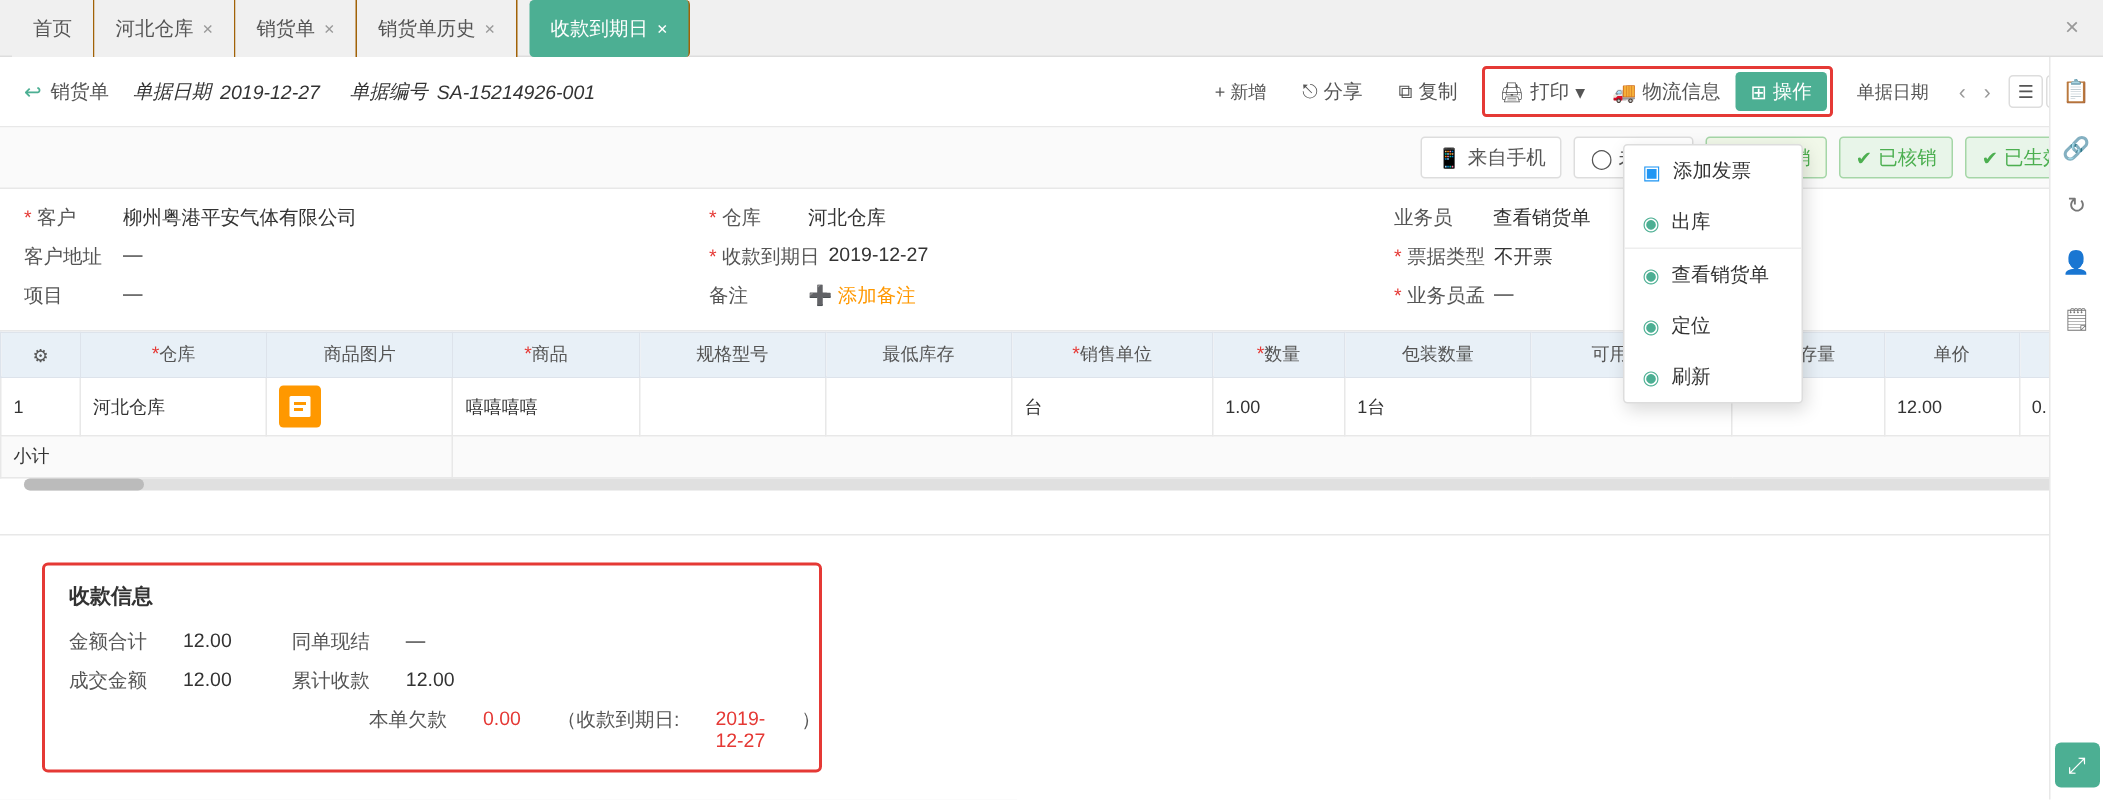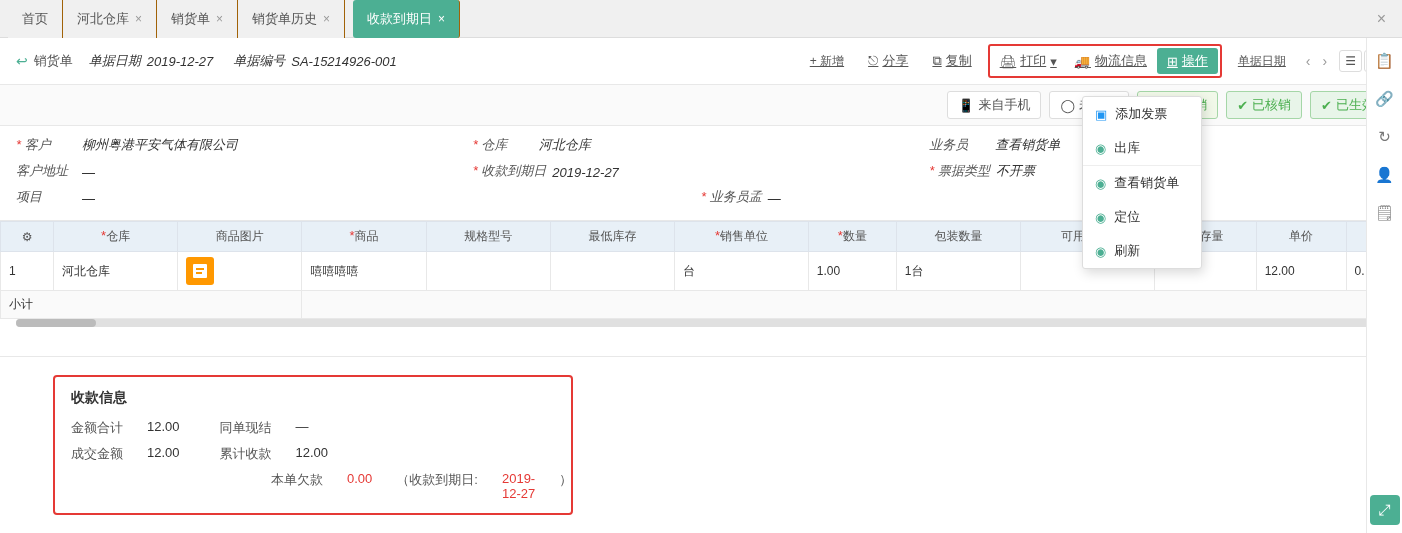--- a/index.html
+++ b/index.html
@@ -38,21 +38,20 @@
     }
     .doc-title { display: flex; align-items: center; gap: 6px; font-size: 13px; color: #555; }
     .doc-title-icon { color: #4CAF93; font-size: 14px; }
     .doc-info { display: flex; align-items: center; gap: 20px; margin-left: 16px; font-size: 13px; }
     .doc-info-item { display: flex; align-items: center; gap: 6px; font-style: italic; }
     .doc-actions { margin-left: auto; display: flex; align-items: center; gap: 8px; }
     .action-btn {
       display: flex; align-items: center; gap: 4px; padding: 4px 8px; cursor: pointer;
       font-size: 12px; color: #555; border: none; background: none;
       border-radius: 3px;
-      text-decoration: underline;
     }
     .action-btn.active-op {
       background: #4CAF93; color: #fff; border-radius: 3px; padding: 4px 10px;
     }
     .status-sold { background: #e8f5e9; color: #4CAF50; border: 1px solid #a5d6a7; }
     .status-effect { background: #e8f5e9; color: #4CAF50; border: 1px solid #a5d6a7; }
     .nav-arrows { display: flex; gap: 4px; }
     .nav-arrow { cursor: pointer; color: #999; font-size: 14px; padding: 2px 4px; }
     .view-icons { display: flex; gap: 2px; }
     .view-icon { cursor: pointer; color: #555; padding: 3px 5px; border: 1px solid #ddd; border-radius: 3px; font-size: 12px; }
@@ -68,21 +67,21 @@
     }
     .sub-btn.green-check { color: #4CAF50; border-color: #a5d6a7; background: #f1f8e9; }
     .sub-btn.status-sold { background: #e8f5e9; color: #4CAF50; border: 1px solid #a5d6a7; }
     .sub-btn.status-effect { background: #e8f5e9; color: #4CAF50; border: 1px solid #a5d6a7; }
 
     
     .form-section {
       padding: 10px 16px 6px; border-bottom: 1px solid #e8e8e8; background: #fff;
     }
     .form-row { display: flex; align-items: center; margin-bottom: 8px; gap: 0; }
-    .form-field { display: flex; align-items: flex-end; flex: 1; gap: 6px; font-style: italic; }
+    .form-field { display: flex; align-items: flex-start; flex: 1; gap: 6px; }
     .form-label { color: #555; white-space: nowrap; min-width: 60px; }
     .form-label.required::before { content: '* '; color: #e53935; }
     .form-value { color: #333; }
     .form-link { color: #4CAF93; cursor: pointer; }
     .form-value-em { color: #ff9800; cursor: pointer; }
 
     
     .table-section { flex: 1; overflow: auto; border-bottom: 1px solid #e8e8e8; }
     table { width: 100%; border-collapse: collapse; }
     thead th {
@@ -279,20 +278,27 @@
       </div>
       <div class="form-field">
         <span class="form-label required">票据类型</span>
         <span class="form-value">不开票</span>
       </div>
     </div>
     <div class="form-row">
       <div class="form-field">
         <span class="form-label">项目</span>
         <span class="form-value">—</span>
+      </div>
+      <div class="form-field">
+        <span class="form-label">备注</span>
+        <span class="form-value-em form-link">
+          <span>➕</span>
+          <span>添加备注</span>
+        </span>
       </div>
       <div class="form-field">
         <span class="form-label required">业务员孟</span>
         <span class="form-value">—</span>
       </div>
     </div>
   </div>
 
   <div class="table-section">
     <table>
@@ -341,21 +347,21 @@
           <td colspan="3">小计</td>
           <td colspan="10"></td>
         </tr>
       </tbody>
     </table>
     <div class="scroll-bar-h">
       <div class="scroll-thumb"></div>
     </div>
   </div>
 
-  <div style="padding: 8px 12px 8px; overflow: auto; flex-shrink:0;margin-left:25px;">
+  <div style="padding: 8px 12px 8px; overflow: auto; flex-shrink:0;">
     <div class="bottom-info">
       <div class="bottom-info-title">收款信息</div>
       <div class="info-row">
         <div class="info-item">
           <span class="info-label">金额合计</span>
           <span class="info-val">12.00</span>
         </div>
         <div class="info-item">
           <span class="info-label">同单现结</span>
           <span class="info-val">—</span>

